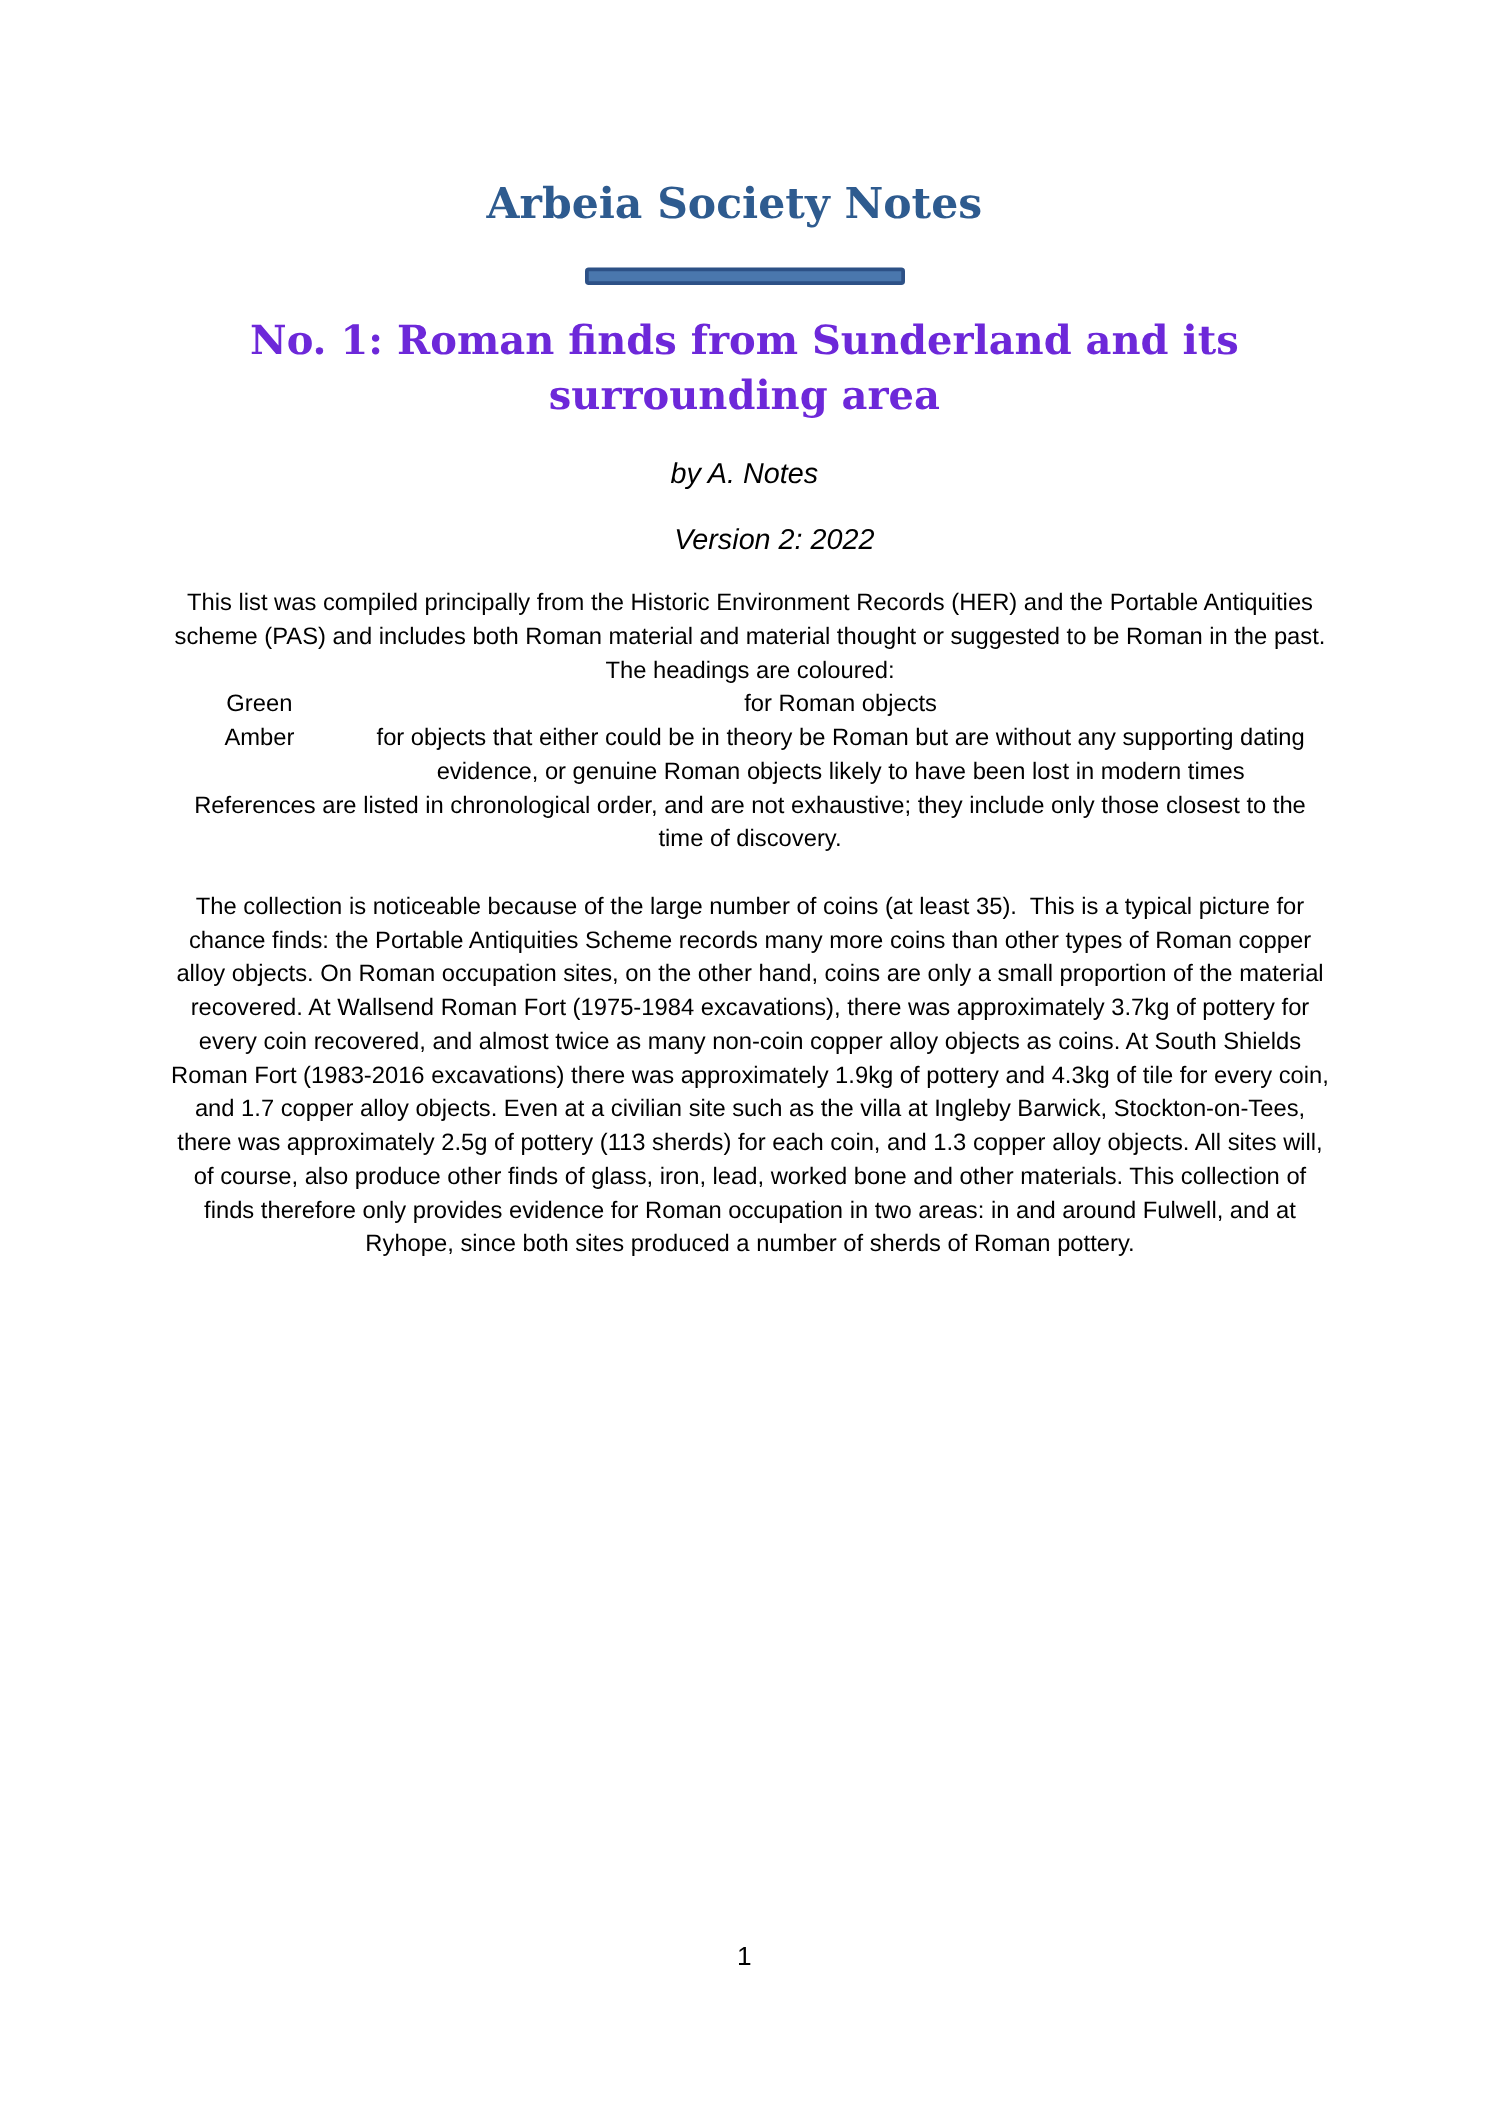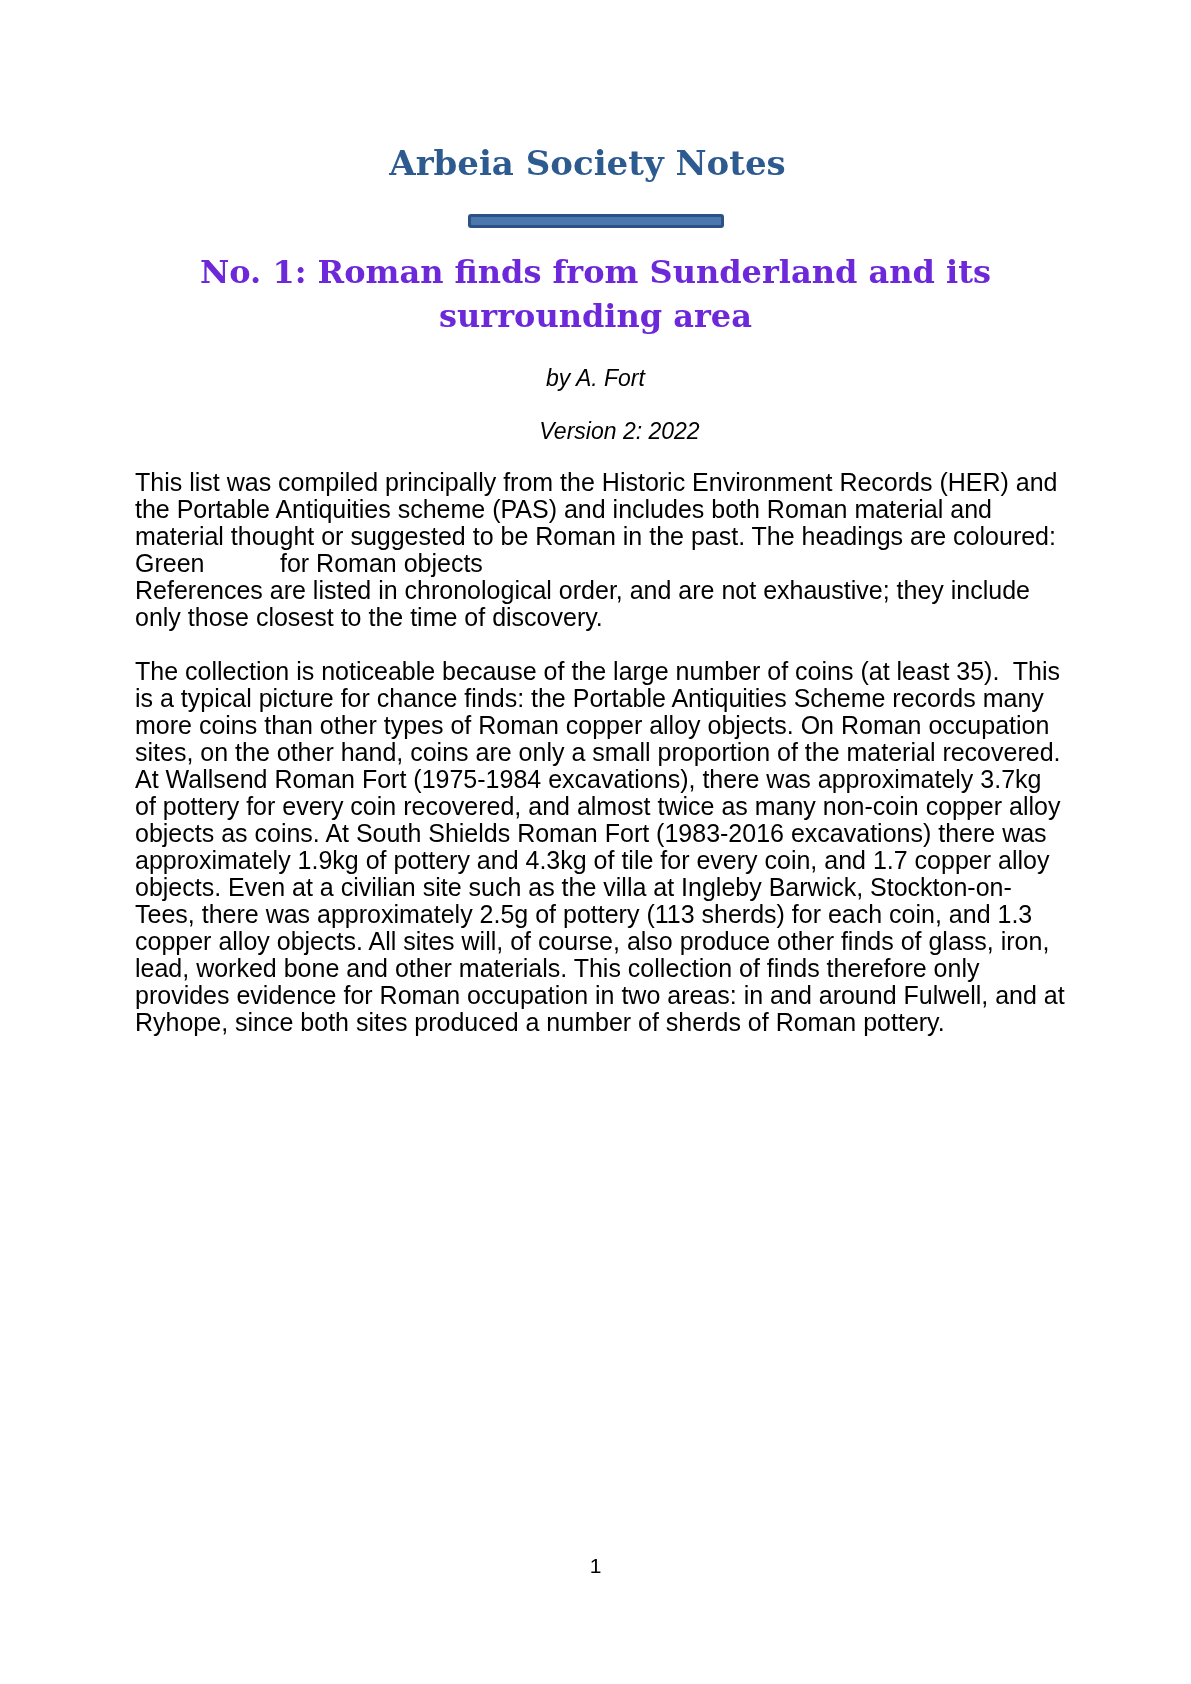--- a/index.html
+++ b/index.html
@@ -54,22 +54,23 @@
     margin: 25px 0 0 0;
     text-align: center;
     font-style: italic;
     font-size: 23px;
     line-height: 28px;
     padding-left: 48px;
   }
   .body-block {
     width: 930px;
     margin: 24px 0 0 135px;
-    font-size: 25px;
+    font-size: 19px;
     line-height: 27px;
+    text-align: center;
   }
   .body-block p {
     margin: 0;
     white-space: pre-wrap;
   }
   .body-block p + p {
     margin-top: 27px;
   }
   .colour-key {
     margin: 0;
@@ -102,32 +103,36 @@
 
   <h1 class="doc-title">Arbeia Society Notes</h1>
 
   <div class="divider"></div>
 
   <h2 class="doc-heading">
     <span>No. 1: Roman finds from Sunderland and its</span><br>
     <span>surrounding area</span>
   </h2>
 
-  <div class="byline">by A. Fort</div>
+  <div class="byline">by A. Notes</div>
 
   <div class="version">Version 2: 2022</div>
 
   <div class="body-block">
 
     <p>This list was compiled principally from the Historic Environment Records (HER) and the Portable Antiquities scheme (PAS) and includes both Roman material and material thought or suggested to be Roman in the past. The headings are coloured:</p>
 
     <div class="colour-key">
       <div class="def-row">
         <span class="def-term">Green</span>
         <span class="def-text">for Roman objects</span>
+      </div>
+      <div class="def-row">
+        <span class="def-term">Amber</span>
+        <span class="def-text">for objects that either could be in theory be Roman but are without any supporting dating evidence, or genuine Roman objects likely to have been lost in modern times</span>
       </div>
     </div>
 
     <p>References are listed in chronological order, and are not exhaustive; they include only those closest to the time of discovery.</p>
 
     <p>The collection is noticeable because of the large number of coins (at least 35).  This is a typical picture for chance finds: the Portable Antiquities Scheme records many more coins than other types of Roman copper alloy objects. On Roman occupation sites, on the other hand, coins are only a small proportion of the material recovered. At Wallsend Roman Fort (1975-1984 excavations), there was approximately 3.7kg of pottery for every coin recovered, and almost twice as many non-coin copper alloy objects as coins. At South Shields Roman Fort (1983-2016 excavations) there was approximately 1.9kg of pottery and 4.3kg of tile for every coin, and 1.7 copper alloy objects. Even at a civilian site such as the villa at Ingleby Barwick, Stockton-on-Tees, there was approximately 2.5g of pottery (113 sherds) for each coin, and 1.3 copper alloy objects. All sites will, of course, also produce other finds of glass, iron, lead, worked bone and other materials. This collection of finds therefore only provides evidence for Roman occupation in two areas: in and around Fulwell, and at Ryhope, since both sites produced a number of sherds of Roman pottery.</p>
 
   </div>
 
   <div class="page-number">1</div>

